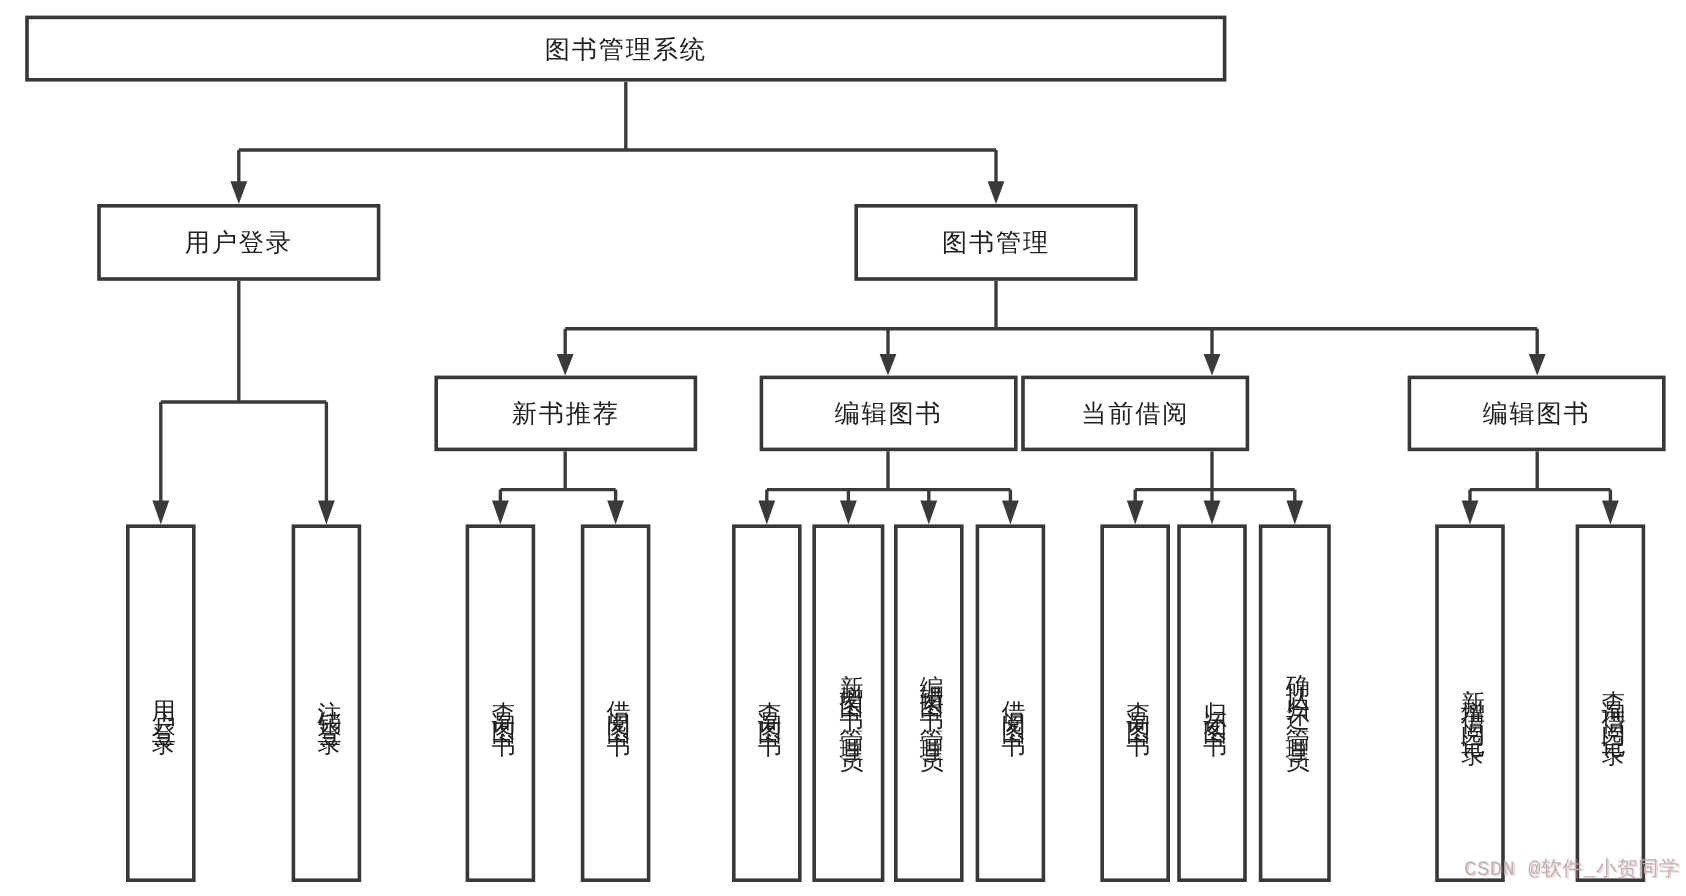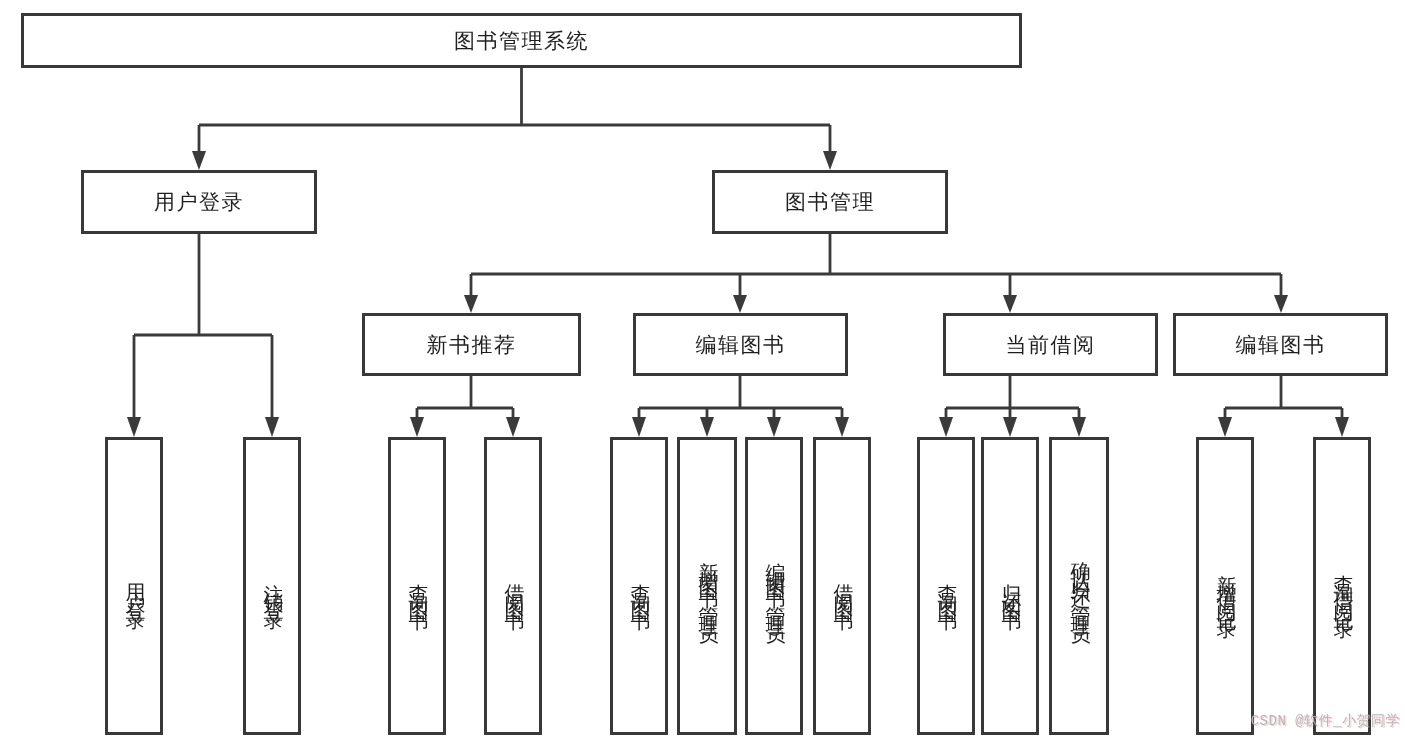--- a/index.html
+++ b/index.html
@@ -40,21 +40,21 @@
     font-size: 20px;
     letter-spacing: 9px;
     color: #1f1f1f;
     line-height: 1;
   }
   .watermark {
     position: absolute;
     right: 5px;
     top: 712px;
     z-index: 6;
-    font-size: 14px;
+    font-size: 17px;
     letter-spacing: 0.5px;
     color: #b5b5b8;
     text-shadow: 1.5px 1px 0 rgba(235, 120, 120, 0.35);
     white-space: nowrap;
   }
 </style>
 </head>
 <body>
 
 <div id="stage">
@@ -135,21 +135,21 @@
   <div class="box" style="left:712px; top:170px; width:236px; height:64px">
     <span class="hlabel">图书管理</span>
   </div>
 
   <div class="box" style="left:362px; top:313px; width:219px; height:63px">
     <span class="hlabel">新书推荐</span>
   </div>
   <div class="box" style="left:633px; top:313px; width:215px; height:63px">
     <span class="hlabel">编辑图书</span>
   </div>
-  <div class="box" style="left:943px; top:313px; width:215px; height:63px">
+  <div class="box" style="left:851px; top:313px; width:190px; height:63px">
     <span class="hlabel">当前借阅</span>
   </div>
   <div class="box" style="left:1173px; top:313px; width:215px; height:63px">
     <span class="hlabel">编辑图书</span>
   </div>
 
   <div class="box leaf" style="left:105px">
     <span class="vtext">用户登录</span>
   </div>
   <div class="box leaf" style="left:243px">

